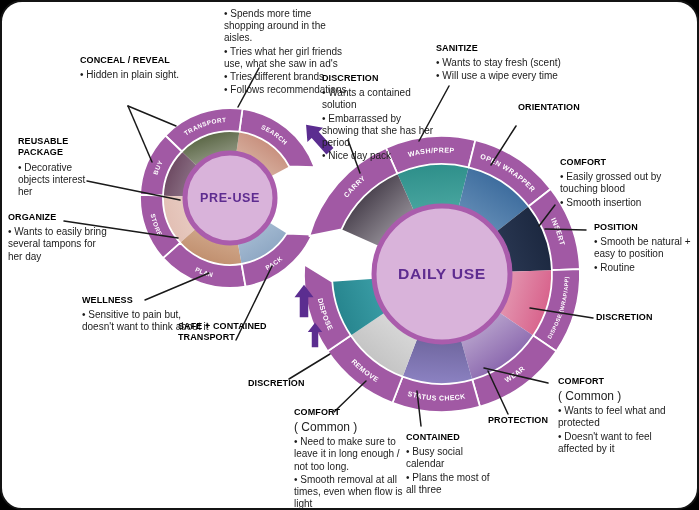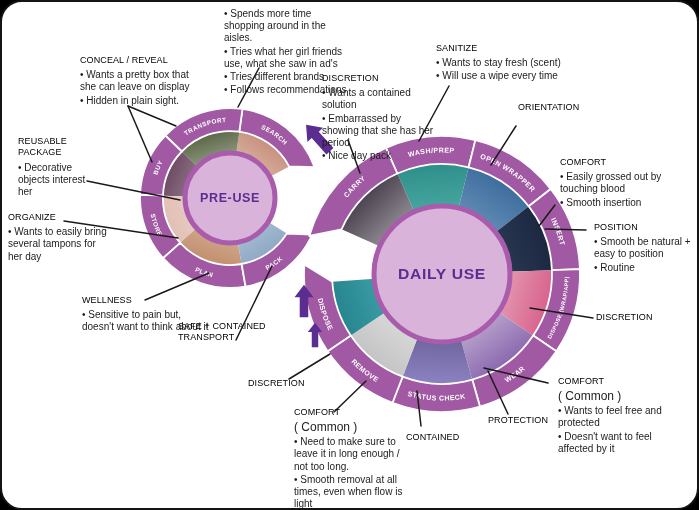--- a/index.html
+++ b/index.html
@@ -4,21 +4,21 @@
 <style>
   html,body{margin:0;padding:0;background:#000;}
   #stage{
     position:relative;width:699px;height:510px;background:#fff;
     border-radius:22px;border:2px solid #141414;box-sizing:border-box;
     overflow:hidden;font-family:"Liberation Sans",sans-serif;
   }
   #diagram-svg{position:absolute;left:0;top:0;}
   .ann{position:absolute;color:#111;}
   .ann h4{
-    margin:0 0 3px 0;font-size:9px;font-weight:normal;color:#000;
+    margin:0 0 3px 0;font-size:9px;font-weight:bold;color:#000;
     letter-spacing:.1px;line-height:1.25;
   }
   .ann .sub{font-size:12px;margin:-1px 0 2px 0;color:#222;}
   .ann ul{list-style:none;margin:0;padding:0;font-size:10px;line-height:1.22;color:#1c1c1c;}
   .ann li{margin:0 0 1px 0;}
   .ann li::before{content:"\2022  ";}
 </style>
 </head>
 <body>
 
@@ -182,21 +182,20 @@
       <li>Spends more time shopping around in the aisles.</li>
       <li>Tries what her girl friends use, what she saw in ad's</li>
       <li>Tries different brands</li>
       <li>Follows recommendations</li>
     </ul>
   </div>
 
   <div class="ann" style="left:78px;top:53px;width:116px">
     <h4>CONCEAL / REVEAL</h4>
     <ul>
-      <li>Wants a pretty box that she can leave on display</li>
       <li>Hidden in plain sight.</li>
     </ul>
   </div>
 
   <div class="ann" style="left:6px;top:210px;width:104px">
     <h4>ORGANIZE</h4>
     <ul>
         <li>Wants to easily bring several tampons for her day</li>
       </ul>
   </div>
@@ -257,31 +256,35 @@
   </div>
 
   <div class="ann" style="left:594px;top:310px;width:100px">
     <h4>DISCRETION</h4>
   </div>
 
   <div class="ann" style="left:556px;top:374px;width:122px">
     <h4>COMFORT</h4>
     <div class="sub">( Common )</div>
     <ul>
-      <li>Wants to feel free and protected</li>
+      <li>Wants to feel what and protected</li>
       <li>Doesn't want to feel affected by it</li>
     </ul>
   </div>
 
   <div class="ann" style="left:486px;top:413px;width:92px">
     <h4>PROTECTION</h4>
   </div>
 
   <div class="ann" style="left:404px;top:430px;width:96px">
     <h4>CONTAINED</h4>
+    <ul>
+      <li>Busy social calendar</li>
+      <li>Plans the most of all three</li>
+    </ul>
   </div>
 
   <div class="ann" style="left:292px;top:405px;width:122px">
     <h4>COMFORT</h4>
     <div class="sub">( Common )</div>
     <ul>
       <li>Need to make sure to leave it in long enough / not too long.</li>
       <li>Smooth removal at all times, even when flow is light</li>
     </ul>
   </div>

